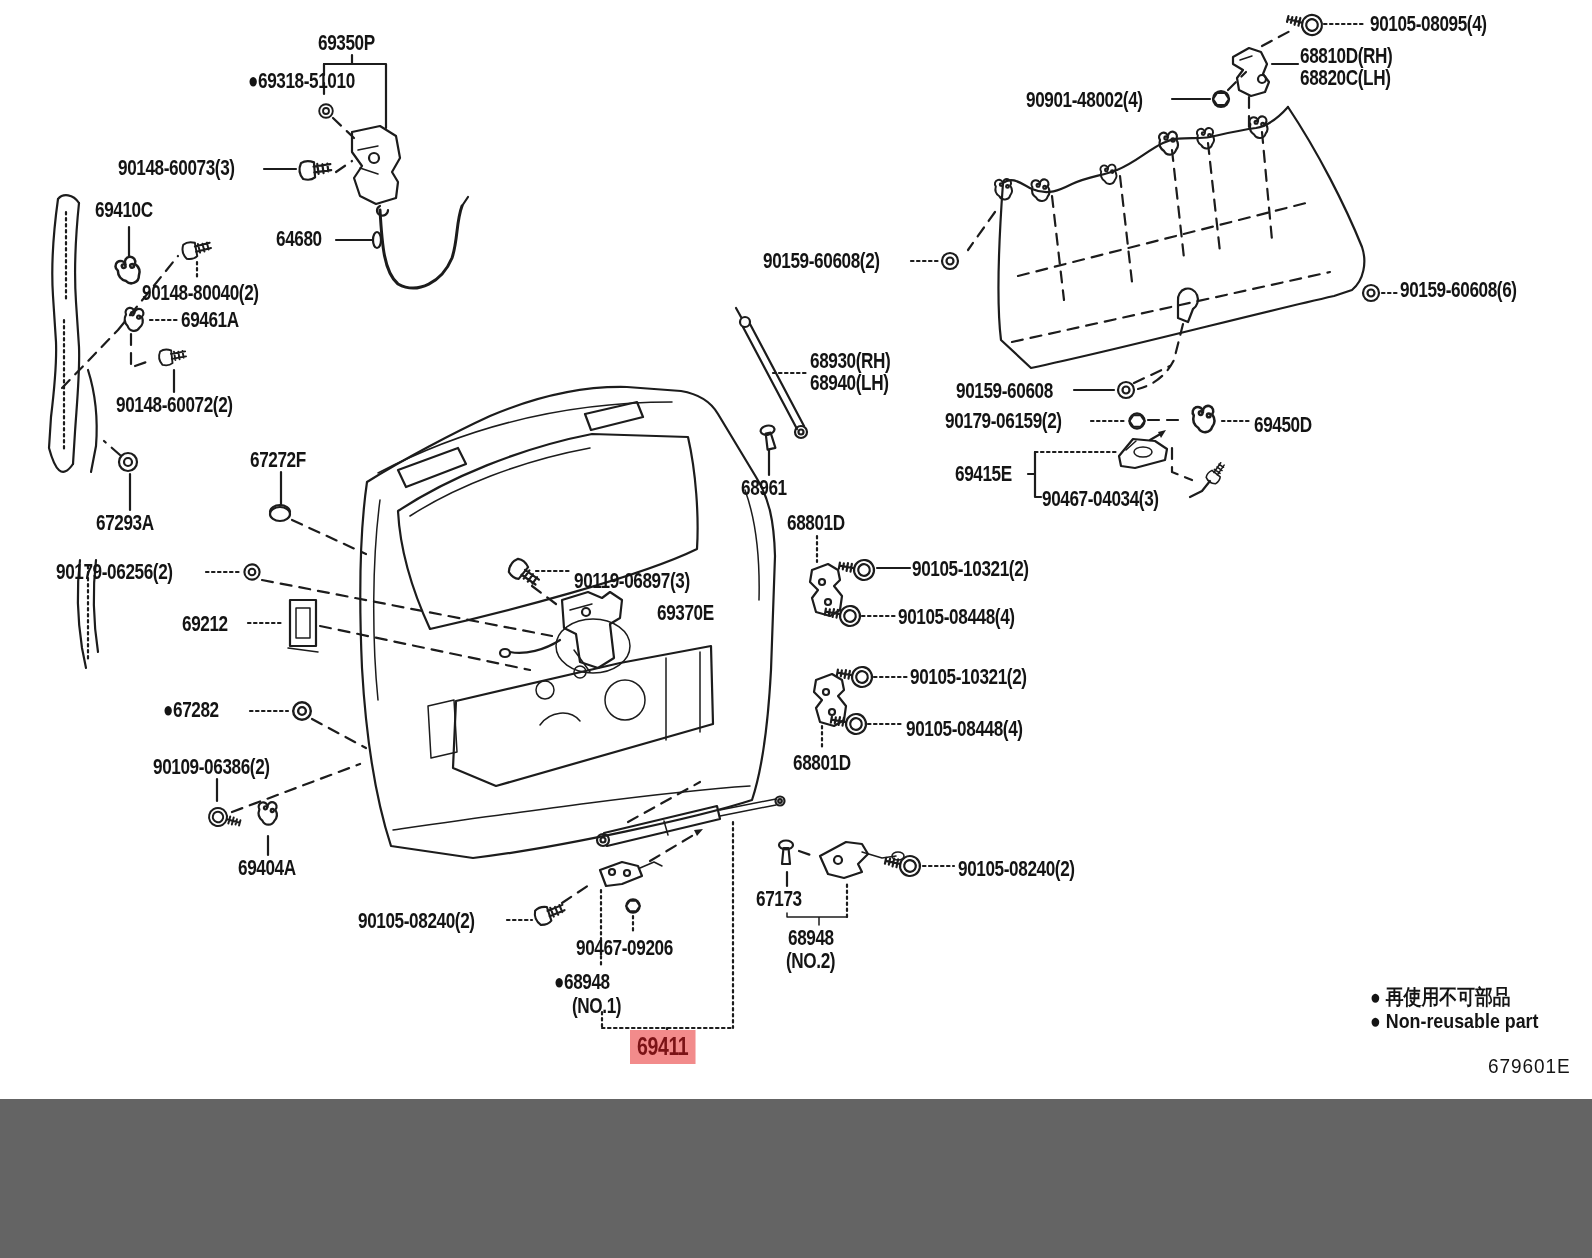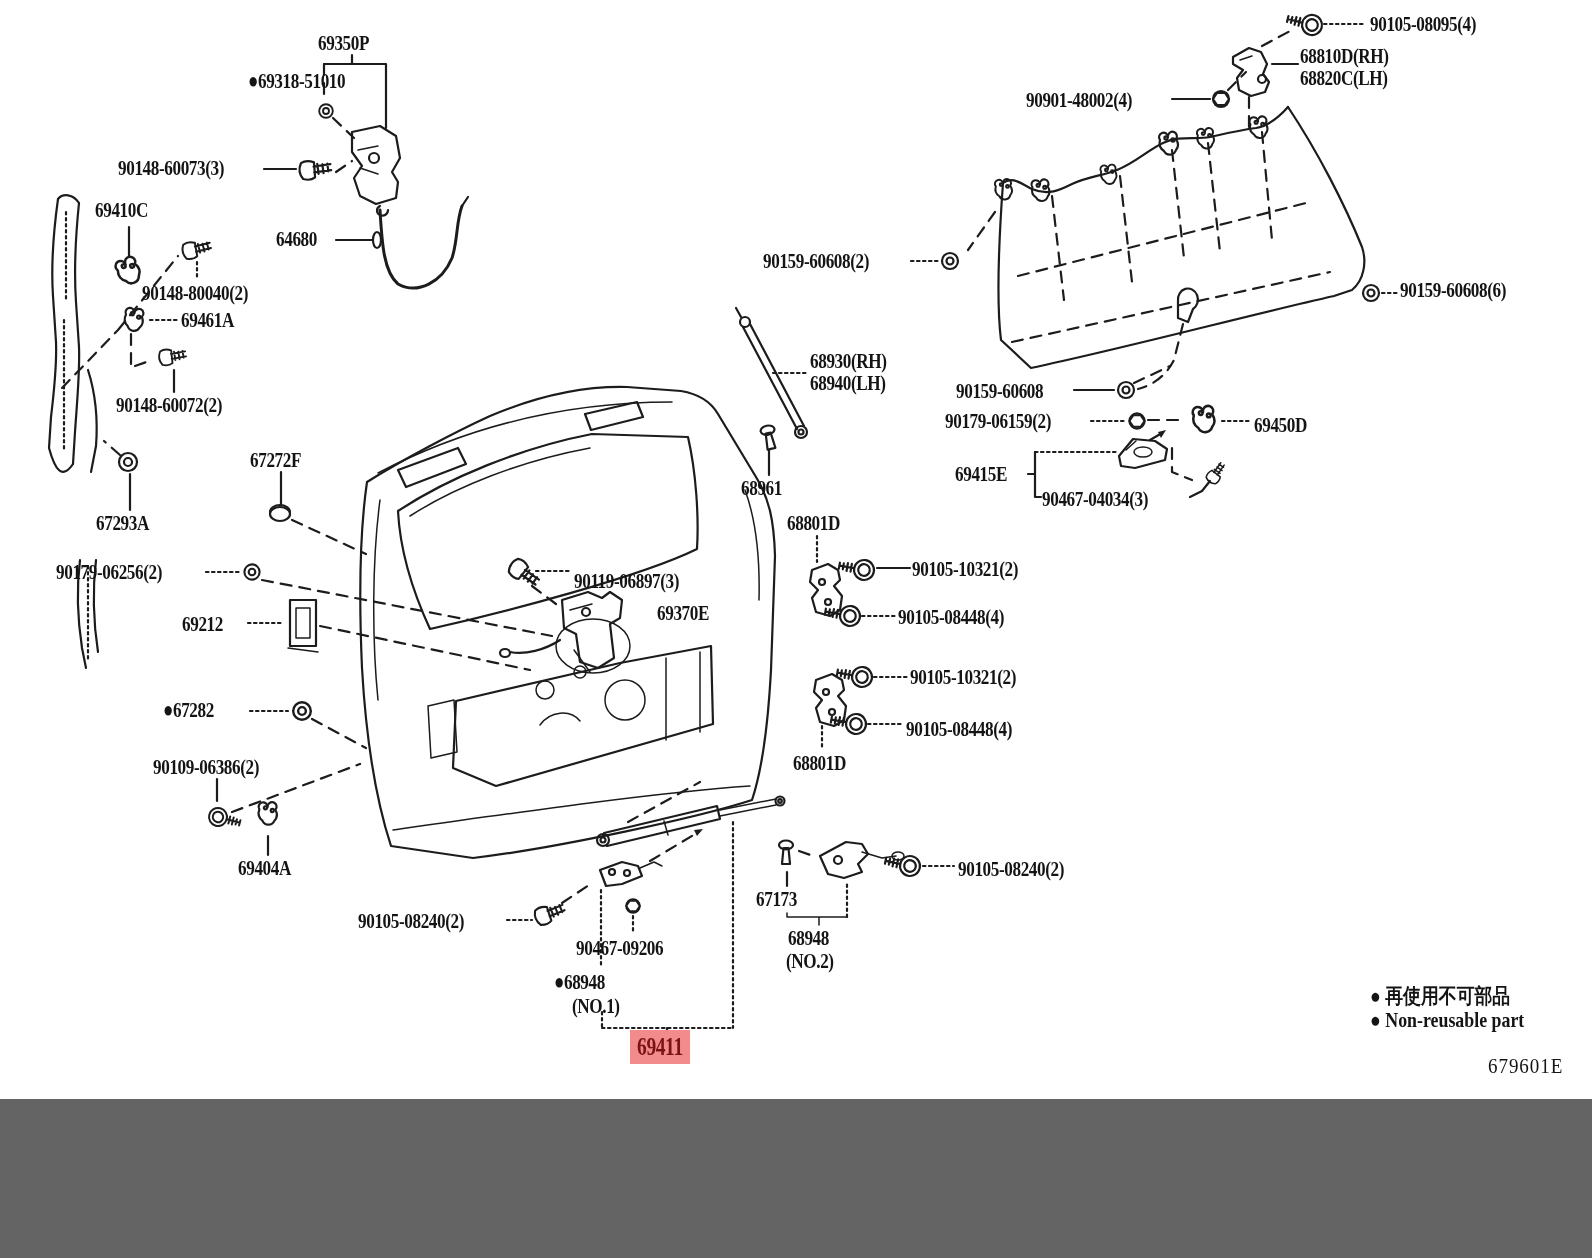--- a/index.html
+++ b/index.html
@@ -1,17 +1,17 @@
 <!DOCTYPE html>
 <html><head>
 <meta charset="utf-8">
 <style>
   html,body{margin:0;padding:0;background:#ffffff;}
   #stage{position:relative;width:1592px;height:1258px;background:#ffffff;overflow:hidden;
-         font-family:Liberation Serif, serif;}
+         font-family:Liberation Sans, sans-serif;}
   #diagram{position:absolute;left:0;top:0;}
   .ln{fill:none;stroke:#1c1c1c;stroke-width:2.2;stroke-linecap:round;stroke-linejoin:round;}
   .th{stroke-width:1.5;}
   .tk{stroke-width:3;}
   .da{stroke-dasharray:11 8;}
   .dt{stroke-dasharray:2.5 3.5;}
   .fill{fill:#1c1c1c;stroke:none;}
   #labels{position:absolute;left:0;top:0;width:100%;height:100%;}
   .lbl{position:absolute;font-weight:700;font-size:22px;line-height:1.0;color:#141414;
        white-space:nowrap;letter-spacing:-0.5px;transform:scaleX(0.78);transform-origin:left top;}

